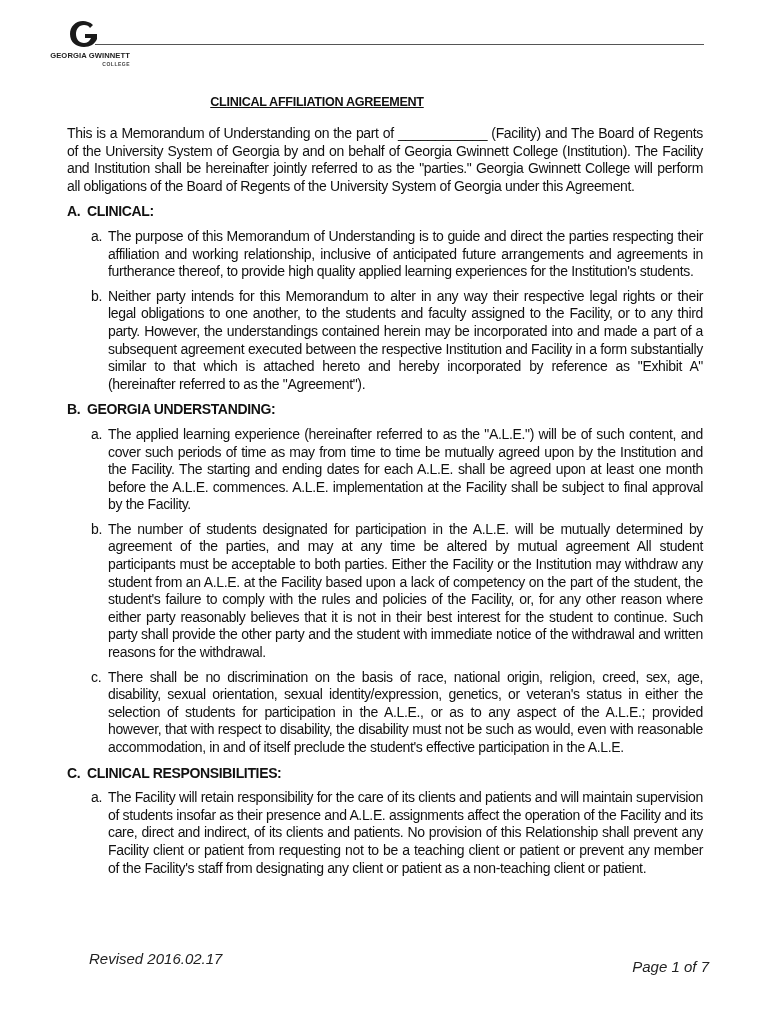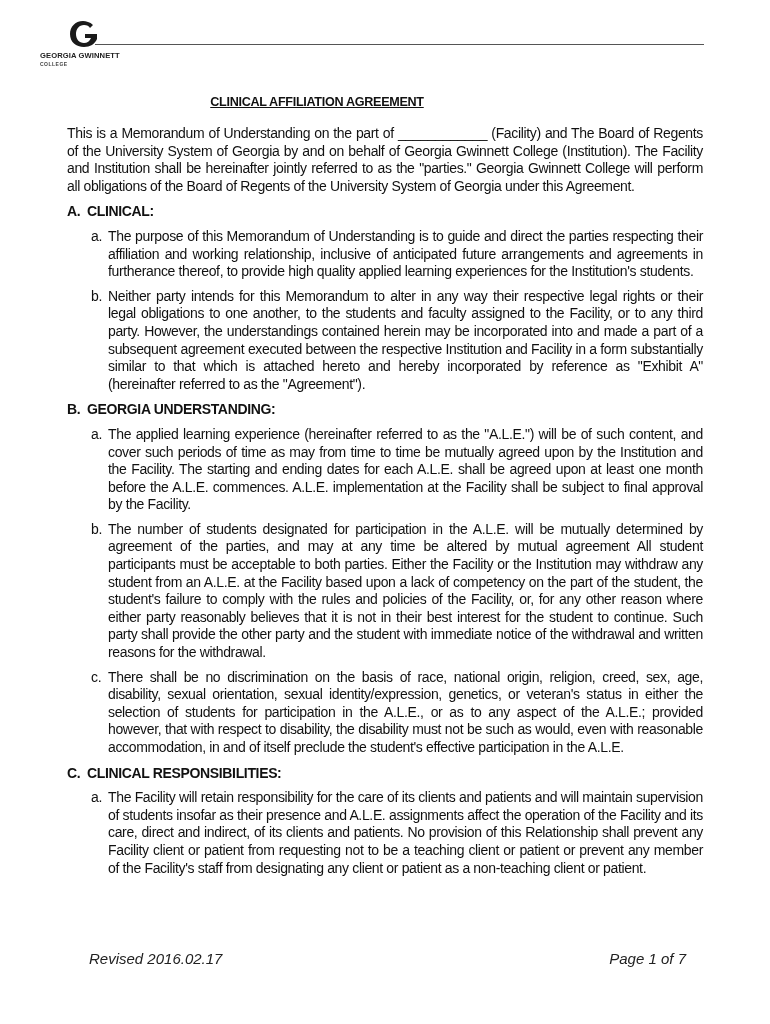--- a/index.html
+++ b/index.html
@@ -1,36 +1,36 @@
 <!DOCTYPE html>
 <html><head>
 <meta charset="utf-8">
 <style>
   html, body { margin: 0; padding: 0; background: #ffffff; }
   body { width: 770px; height: 1024px; position: relative; overflow: hidden;
          font-family: "Liberation Sans", sans-serif; color: #111; }
-  .logo { position: absolute; left: 40px; top: 20px; width: 90px; text-align: left; }
+  .logo { position: absolute; left: 40px; top: 20px; width: 90px; text-align: right; }
   .logo-g { display: block; margin: 0 auto; width: 34px; height: 28px; }
   .logo-name { font-size: 7.6px; font-weight: bold; letter-spacing: 0.1px; color: #222; margin-top: 3px; white-space: nowrap; }
   .logo-sub { font-size: 5px; font-weight: bold; color: #444; letter-spacing: 0.5px; margin-top: 1px; }
   .header-rule { position: absolute; left: 95px; top: 44px; width: 609px; height: 0; border-top: 1px solid #555; }
   .doc-title { position: absolute; left: 0; width: 634px; top: 95px; text-align: center;
                font-size: 12.6px; font-weight: bold; text-decoration: underline; letter-spacing: -0.3px; }
   .content { position: absolute; left: 67px; top: 125px; width: 636px; font-size: 14px; line-height: 17.6px; letter-spacing: -0.35px; }
   .intro { text-align: justify; margin: 0; }
   .section-heading { font-weight: bold; margin: 8px 0 7px 0; display: flex; }
   .section-heading .letter { width: 20px; padding-left: 0; }
   .section-heading { padding-left: 0px; }
   .section { padding-left: 0; }
   .item { display: flex; margin: 0 0 7px 0; padding-left: 20px; }
   .item .mark { width: 21px; flex: none; padding-left: 4px; box-sizing: border-box; }
   .item .text { flex: 1; text-align: justify; }
   .footer-left, .footer-right { position: absolute; top: 950px; font-size: 15px; font-style: italic; color: #222; }
   .footer-left { left: 89px; }
-  .footer-right { right: 84px; }
+  .footer-right { right: 61px; margin-top: 8px; }
 </style>
 </head>
 <body>
 
 <div class="logo">
   <svg class="logo-g" viewBox="0 0 34 28">
     <path d="M25 5 C22 2,18 1,15 1 C7 1,2 7,2 14 C2 22,8 27,16 27 C22 27,27 24,29 19 L29 14 L17 14 L17 18 L23 18 C22 21,19 23,16 23 C11 23,8 19,8 14 C8 9,11 5,16 5 C19 5,21 6,22 8 Z" fill="#1a1a1a"></path>
   </svg>
   <div class="logo-name">GEORGIA GWINNETT</div>
   <div class="logo-sub">COLLEGE</div>

